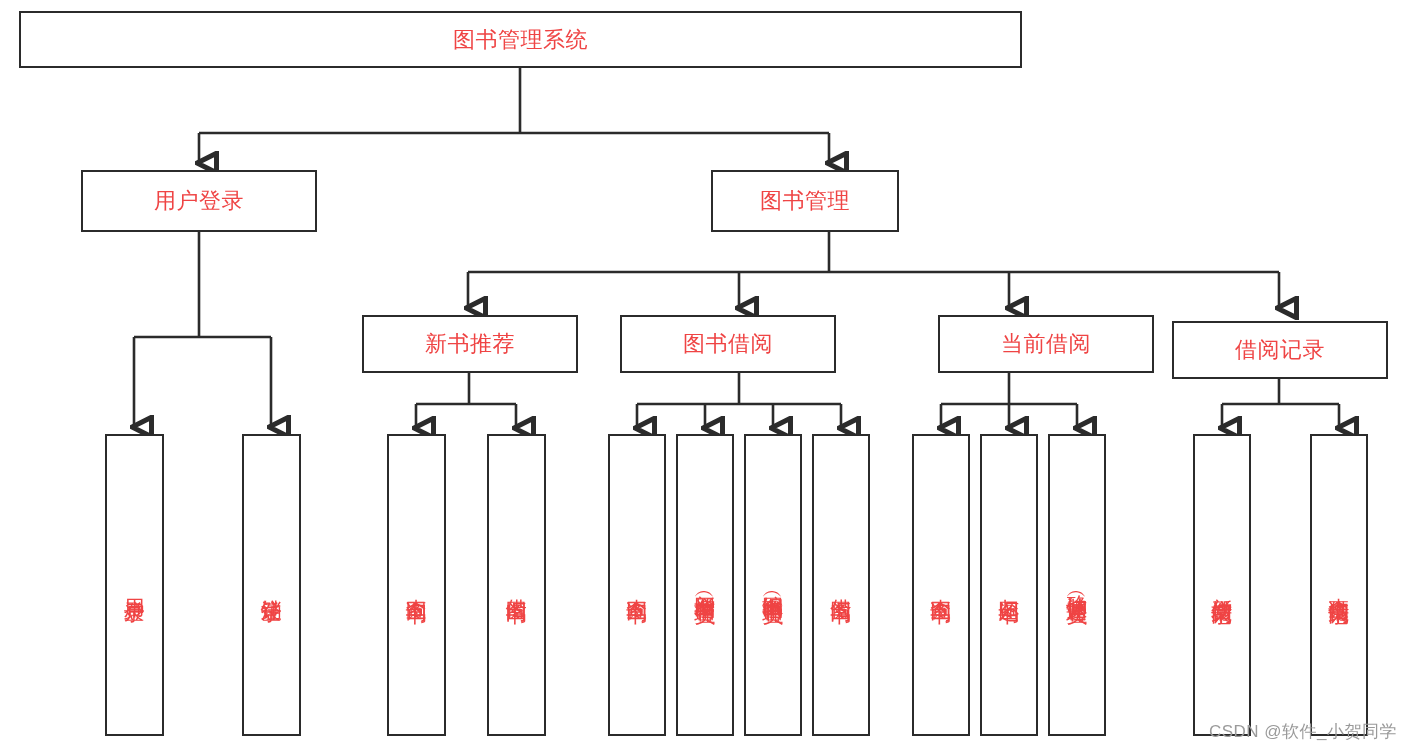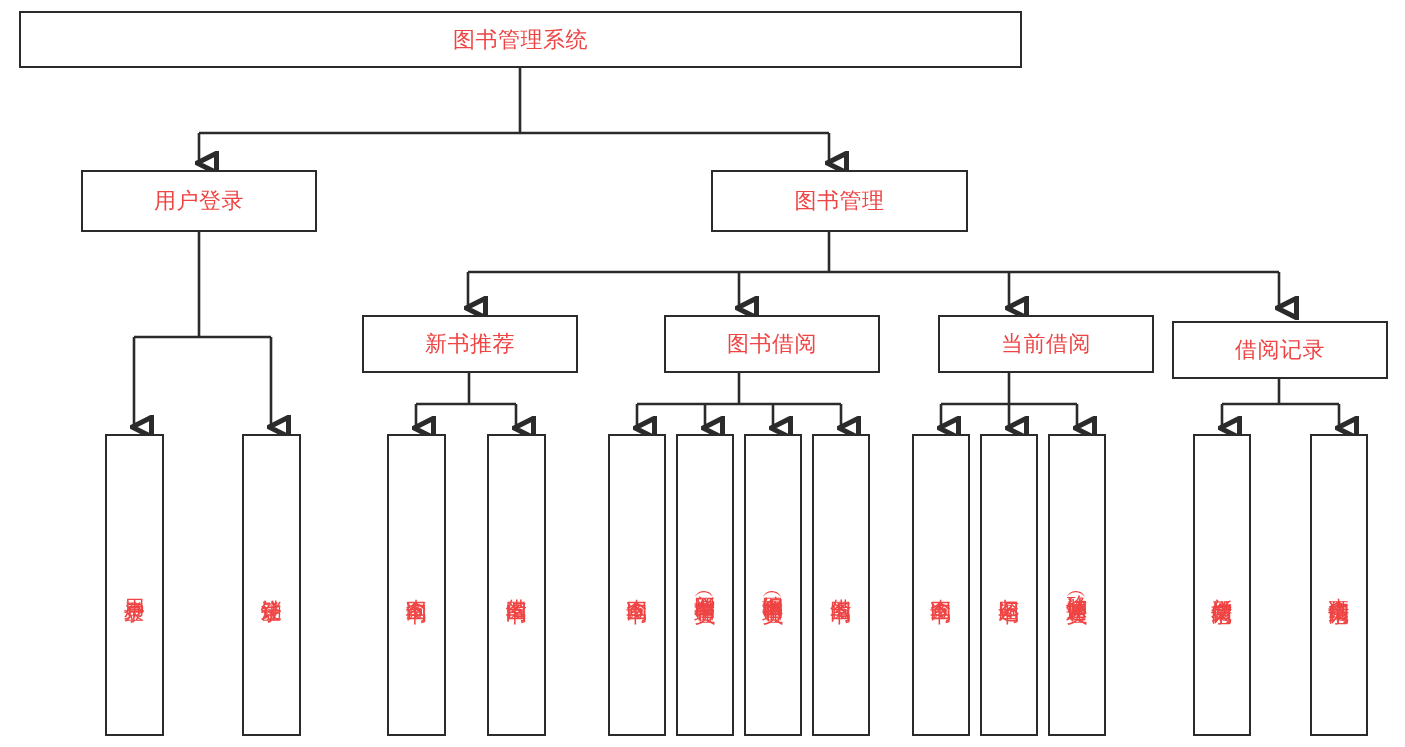--- a/index.html
+++ b/index.html
@@ -105,28 +105,28 @@
     <line x1="1339" y1="404" x2="1339" y2="428" marker-end="url(#arrow)"></line>
   </svg>
 
   <div class="node" style="left:19px;top:11px;width:1003px;height:57px;">
     <span class="label">图书管理系统</span>
   </div>
 
   <div class="node" style="left:81px;top:170px;width:236px;height:62px;">
     <span class="label">用户登录</span>
   </div>
-  <div class="node" style="left:711px;top:170px;width:257px;height:62px;">
+  <div class="node" style="left:711px;top:170px;width:188px;height:62px;">
     <span class="label">图书管理</span>
   </div>
 
   <div class="node" style="left:362px;top:315px;width:216px;height:58px;">
     <span class="label">新书推荐</span>
   </div>
-  <div class="node" style="left:664px;top:315px;width:216px;height:58px;">
+  <div class="node" style="left:620px;top:315px;width:216px;height:58px;">
     <span class="label">图书借阅</span>
   </div>
   <div class="node" style="left:902px;top:315px;width:216px;height:58px;margin-left:36px;">
     <span class="label">当前借阅</span>
   </div>
   <div class="node" style="left:1172px;top:321px;width:216px;height:58px;">
     <span class="label">借阅记录</span>
   </div>
 
   <div class="node vertical" style="left:105px;top:434px;width:59px;height:302px;">
@@ -166,13 +166,14 @@
     <span class="label">确认归还（管理员）</span>
   </div>
 
   <div class="node vertical" style="left:1193px;top:434px;width:58px;height:302px;">
     <span class="label">新增借阅记录</span>
   </div>
   <div class="node vertical" style="left:1310px;top:434px;width:58px;height:302px;">
     <span class="label">查询借阅记录</span>
   </div>
 
+  <div id="watermark">CSDN @软件_小贺同学</div>
 </div>
 
 </body></html>

